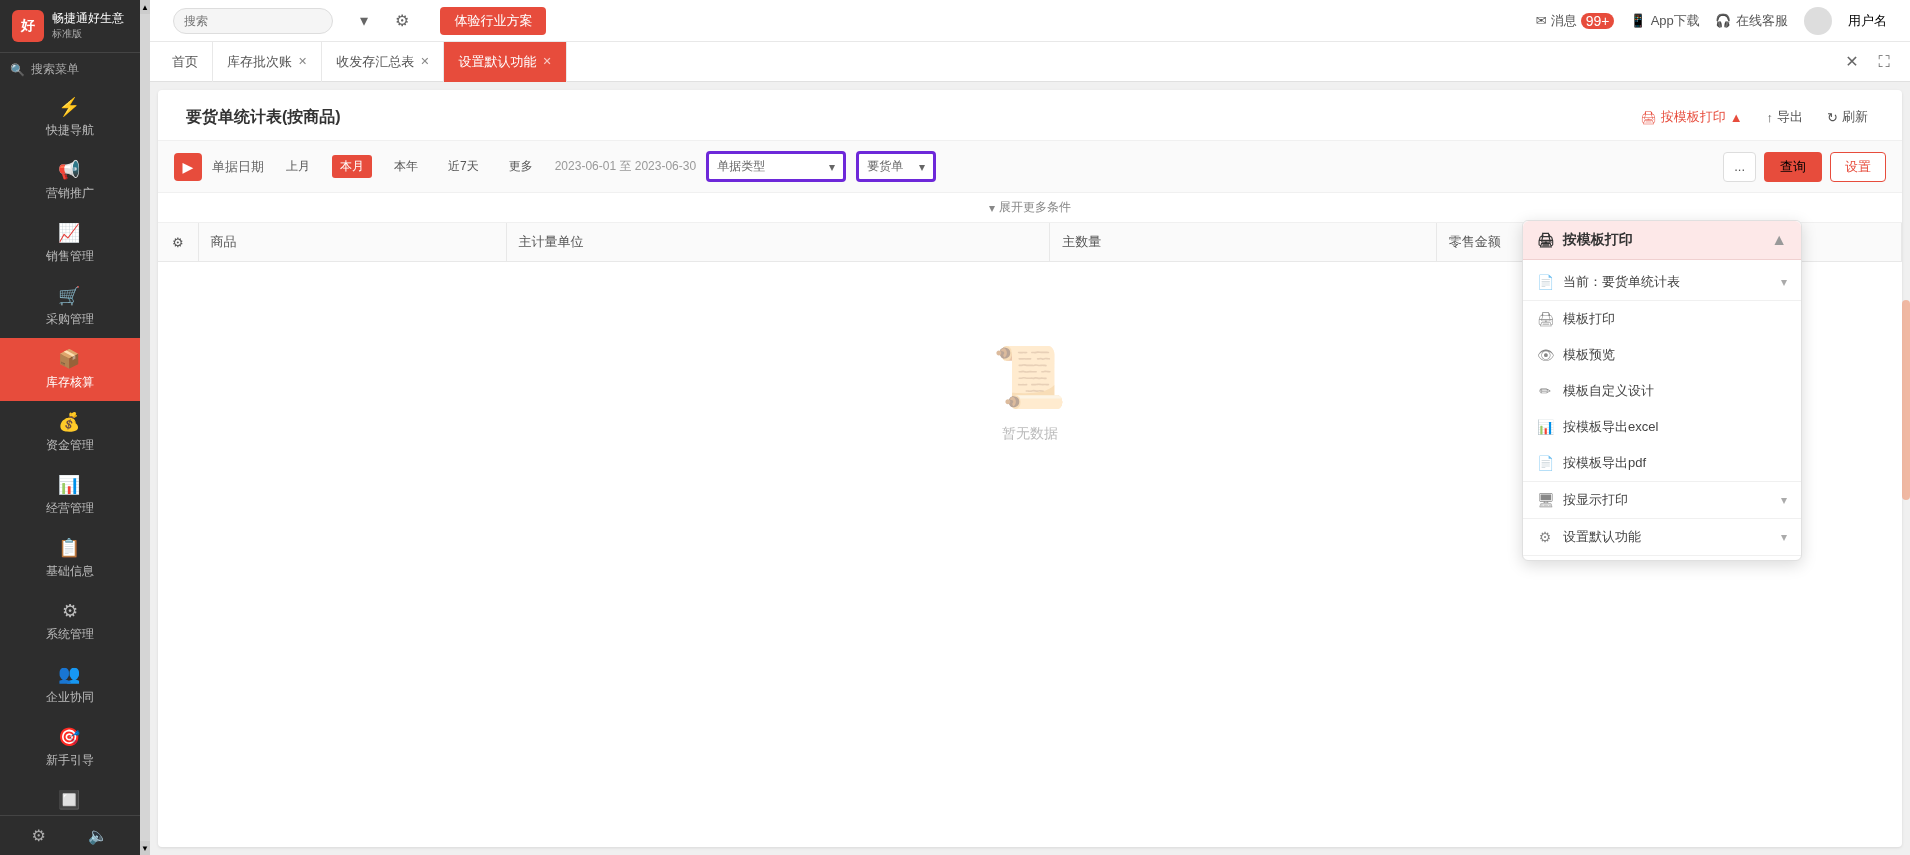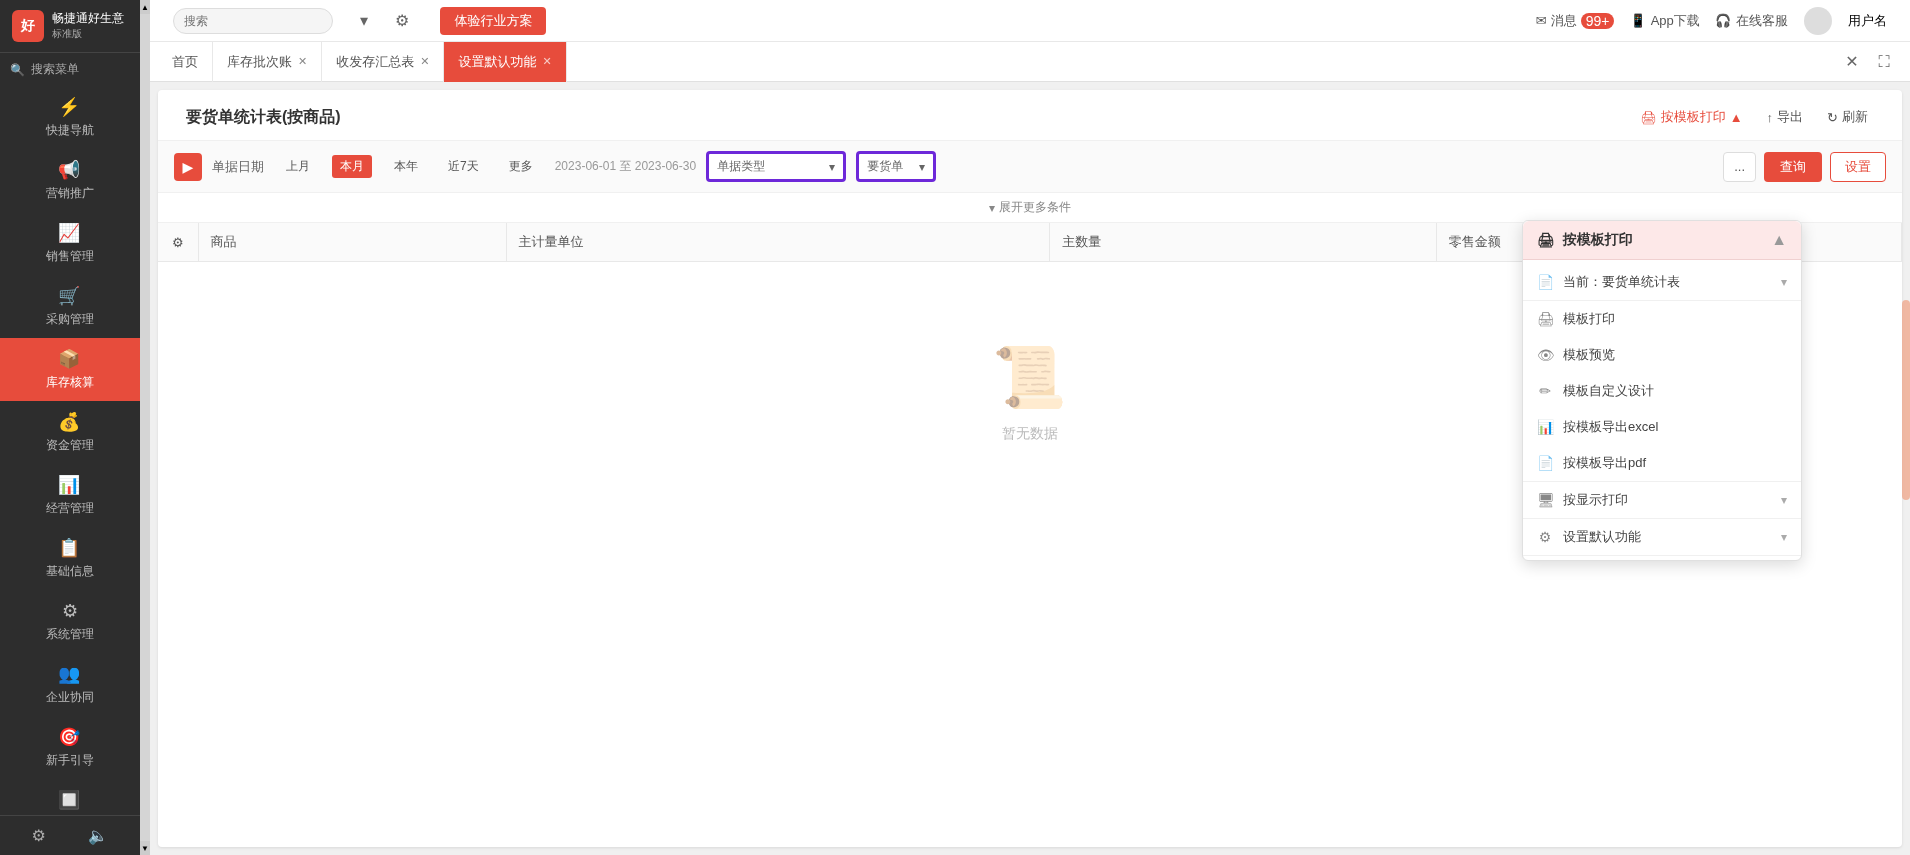--- a/index.html
+++ b/index.html
@@ -257,21 +257,21 @@
       padding: 4px 8px;
       gap: 4px;
       cursor: pointer;
       background: white;
       min-width: 140px;
       font-size: 12px;
       color: #666;
     }
     .btn-query {
       background: #e74c3c;
-      color: #ffffff;
+      color: #000000;
       border: none;
       border-radius: 4px;
       padding: 6px 16px;
       cursor: pointer;
       font-size: 13px;
     }
     .btn-settings {
       border: 1px solid #e74c3c;
       color: #e74c3c;
       background: white;

